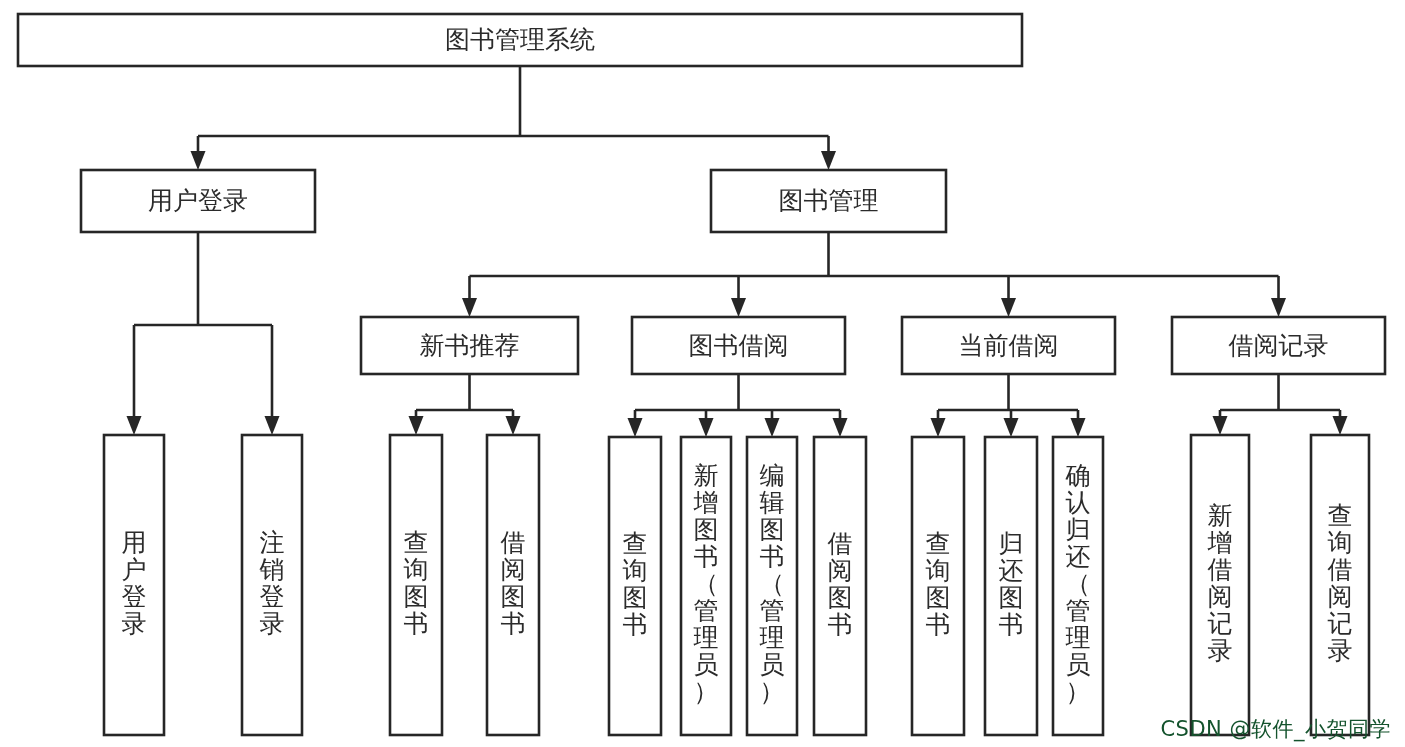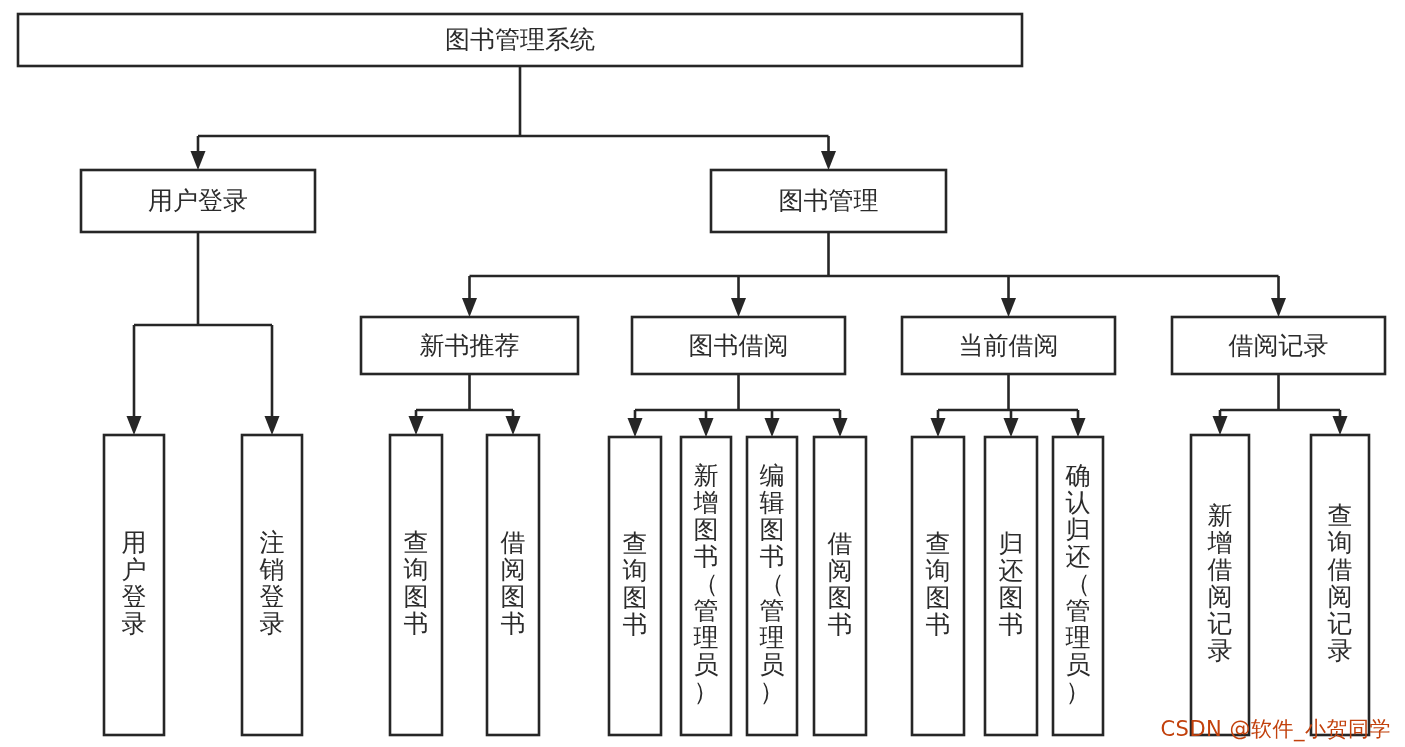--- a/index.html
+++ b/index.html
@@ -56,21 +56,21 @@
     font-family: "DejaVu Sans", "Liberation Sans", sans-serif;
     font-size: 25px;
     text-anchor: middle;
   }
   .watermark-text {
     position: absolute;
     right: 14px;
     bottom: 4px;
     font-family: "DejaVu Sans", "Liberation Sans", sans-serif;
     font-size: 21px;
-    color: #c2410c;
+    color: #14532d;
     letter-spacing: 0.5px;
     white-space: nowrap;
     user-select: none;
   }
 </style>
 </head>
 <body>
 
 <div id="diagram-root">
 

